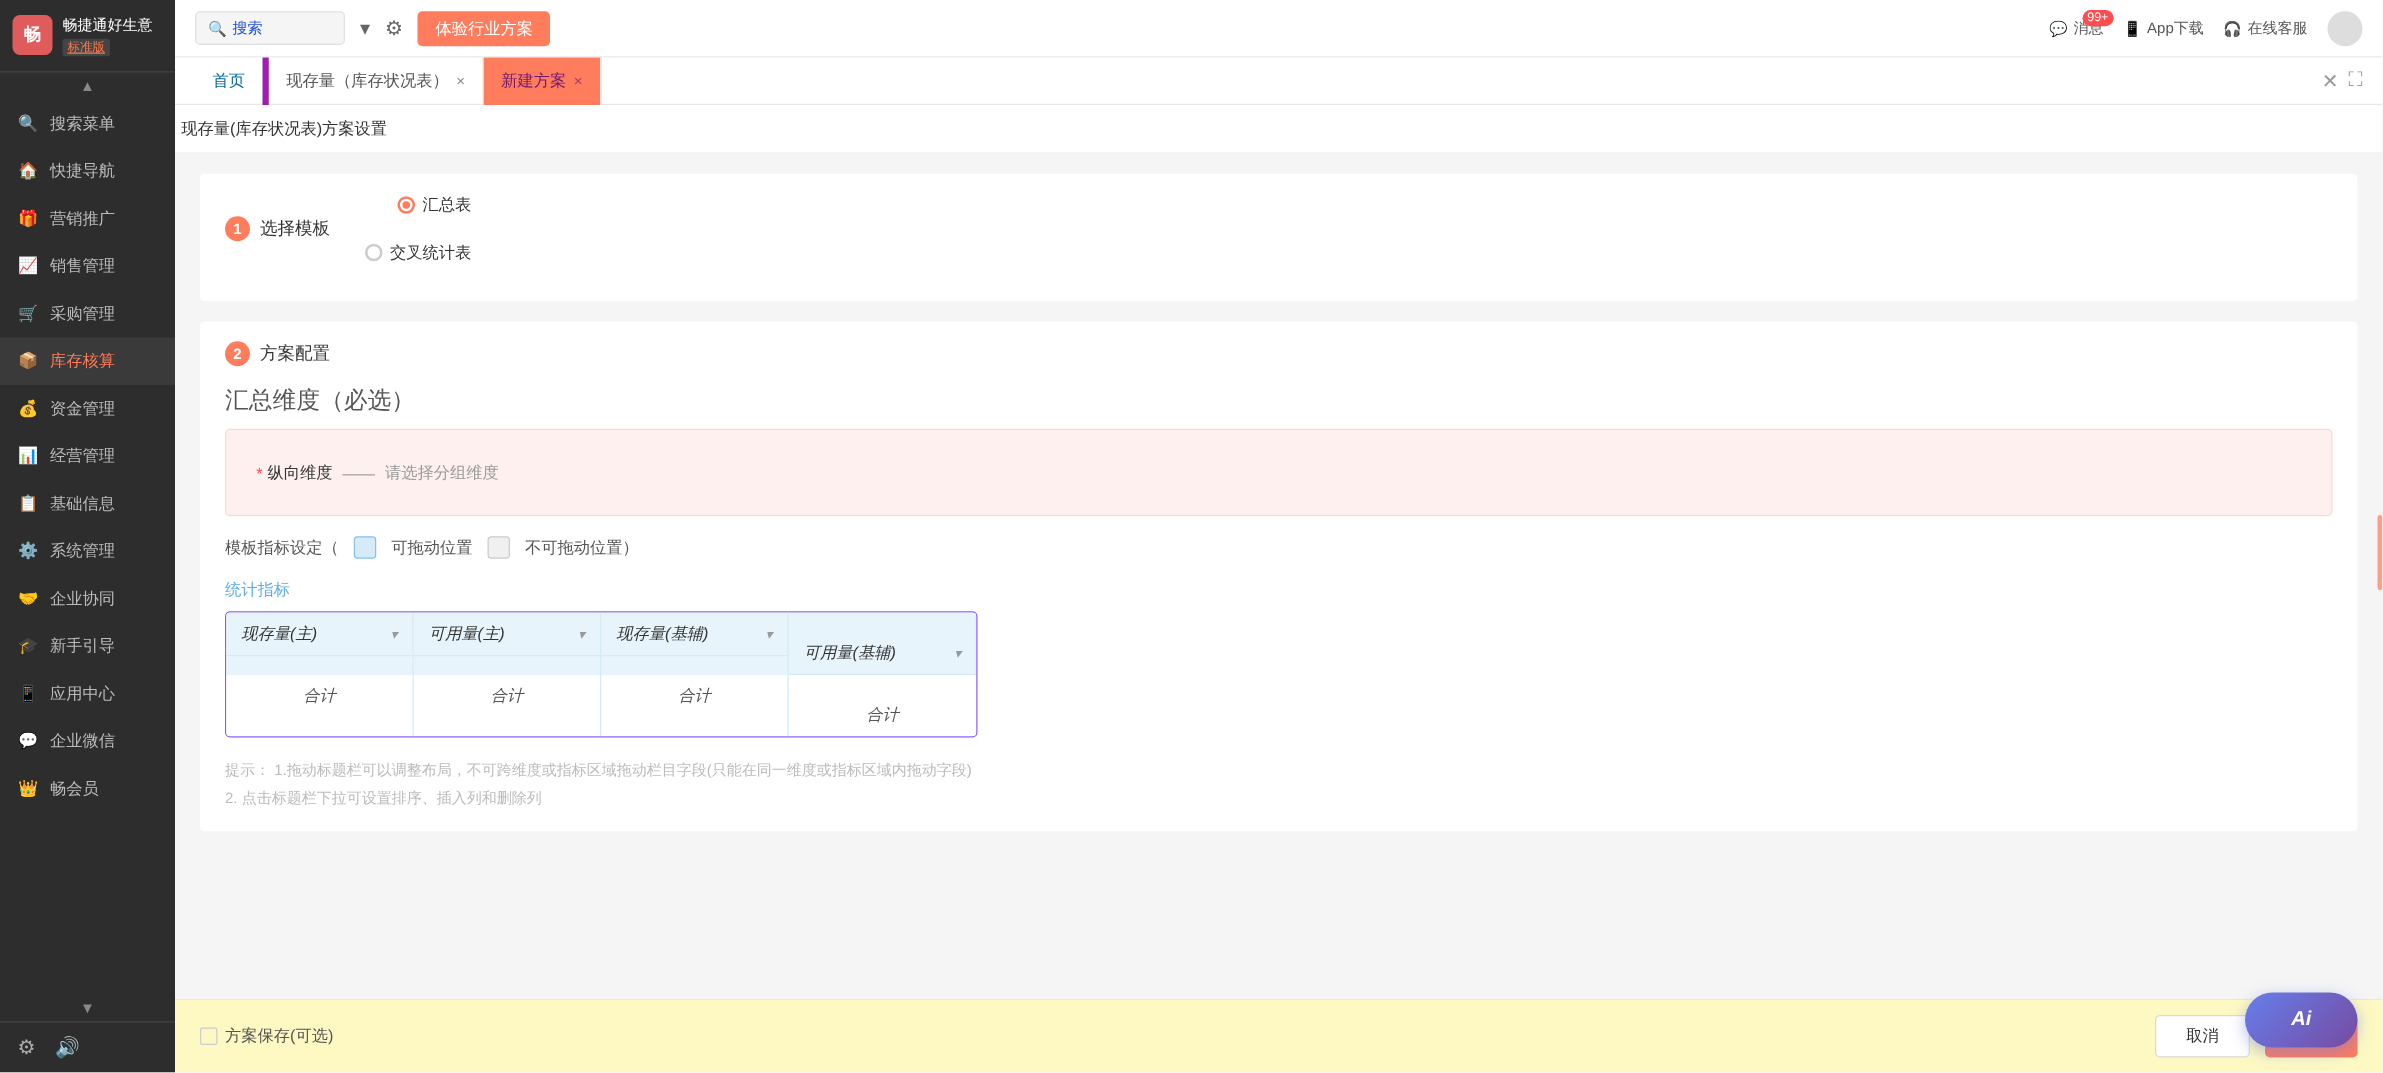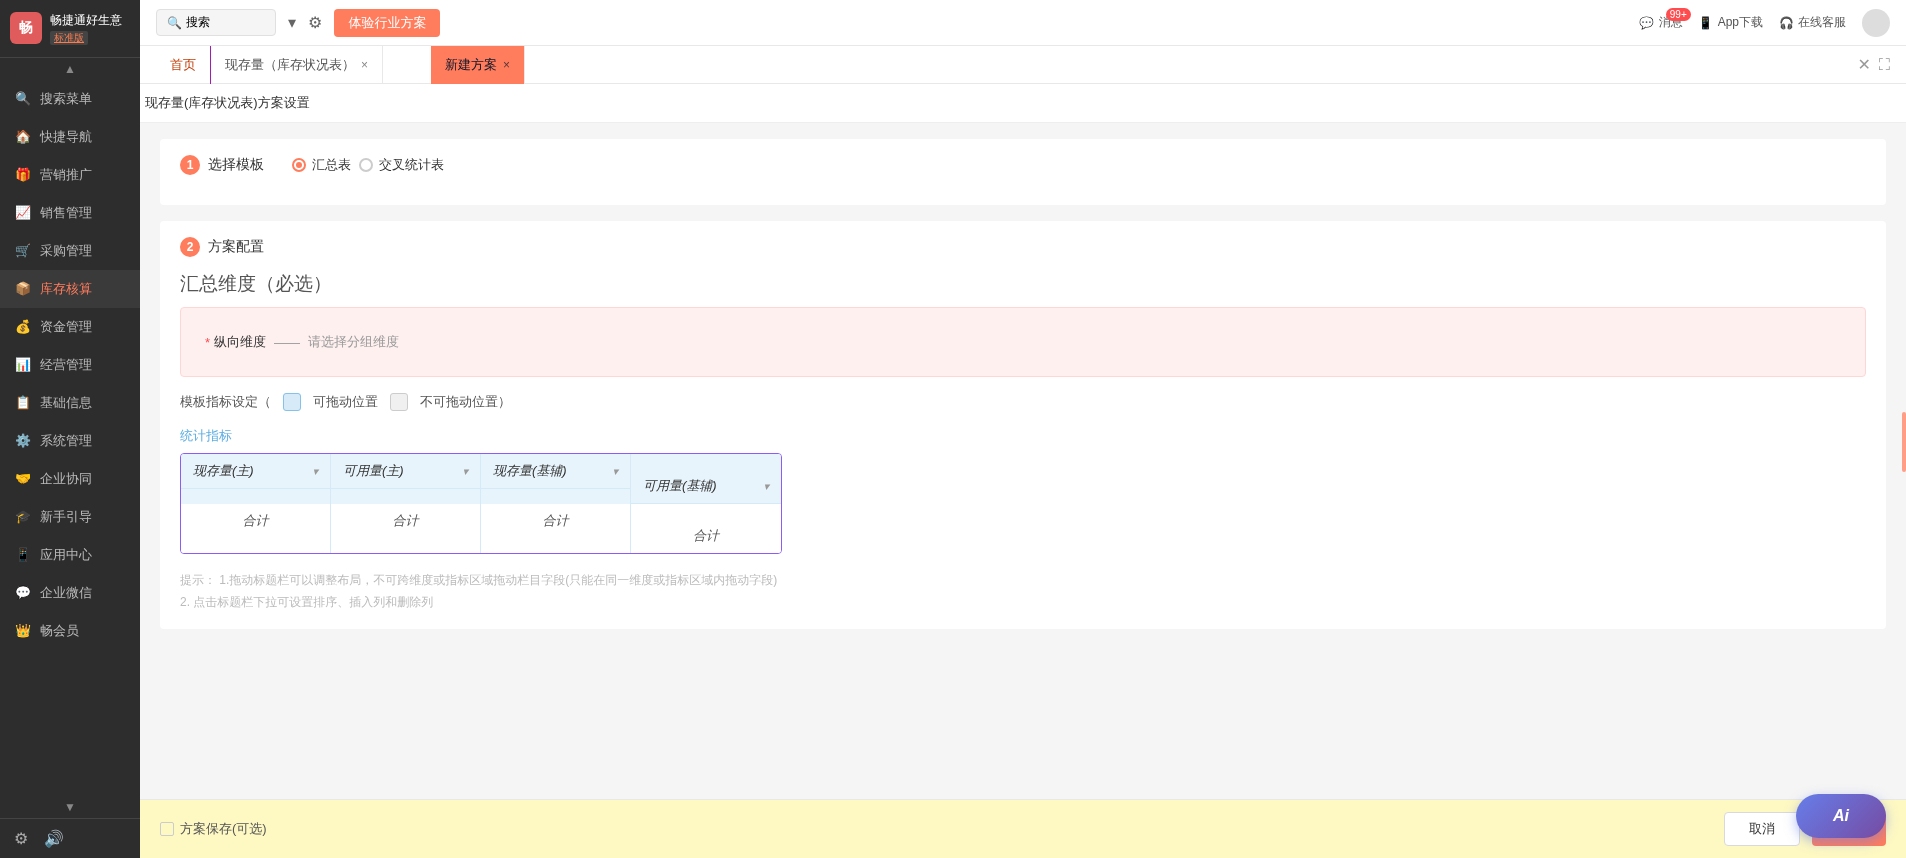--- a/index.html
+++ b/index.html
@@ -199,37 +199,36 @@
       padding: 0 14px;
       height: 38px;
       font-size: 13px;
       color: #555;
       cursor: pointer;
       border-right: 1px solid #e8e8e8;
       white-space: nowrap;
     }
     .tab-item.active {
       background: #ff7c5d;
-      color: #0f172a;
-      margin-left: 48px;
+      color: #701a75;
     }
     .tab-close {
       font-size: 12px;
       cursor: pointer;
       opacity: 0.7;
     }
     .tab-home {
-      color: #c2410c;
+      color: #0369a1;
       padding: 0 14px;
       height: 38px;
       display: flex;
       align-items: center;
       font-size: 13px;
       cursor: pointer;
-      border-right: 1px solid #a21caf;
+      border-right: 5px solid #a21caf;
     }
     .tabs-right {
       margin-left: auto;
       display: flex;
       align-items: center;
       gap: 8px;
     }
     .tabs-right-btn {
       cursor: pointer;
       color: #999;
@@ -288,21 +287,22 @@
     .step-title {
       font-size: 14px;
       color: #333;
       font-weight: 500;
     }
 
     
     .radio-group {
       display: flex;
       align-items: flex-end;
-      gap: 8px;
+      gap: 20px;
+      flex-direction: column;
     }
     .radio-item {
       display: flex;
       align-items: center;
       gap: 6px;
       cursor: pointer;
       font-size: 13px;
       color: #333;
     }
     .radio-circle {
@@ -610,21 +610,21 @@
     <span class="sidebar-bottom-icon">⚙</span>
     <span class="sidebar-bottom-icon">🔊</span>
   </div>
 </div>
 
 <div class="main">
 
   <div class="topbar">
     <div class="topbar-search">
       <span>🔍</span>
-      <span style="color:#000000; font-size:12px;font-family:Liberation Serif, serif;">搜索</span>
+      <span style="color:#1d4ed8; font-size:12px;font-family:Liberation Serif, serif;">搜索</span>
     </div>
     <div class="topbar-dropdown topbar-gear">▾</div>
     <div class="topbar-gear">⚙</div>
     <button class="topbar-trial-btn">体验行业方案</button>
     <div class="topbar-spacer"></div>
     <div class="topbar-right">
       <div class="topbar-msg">
         <span>💬</span>
         <span>消息</span>
         <span class="badge">99+</span>

